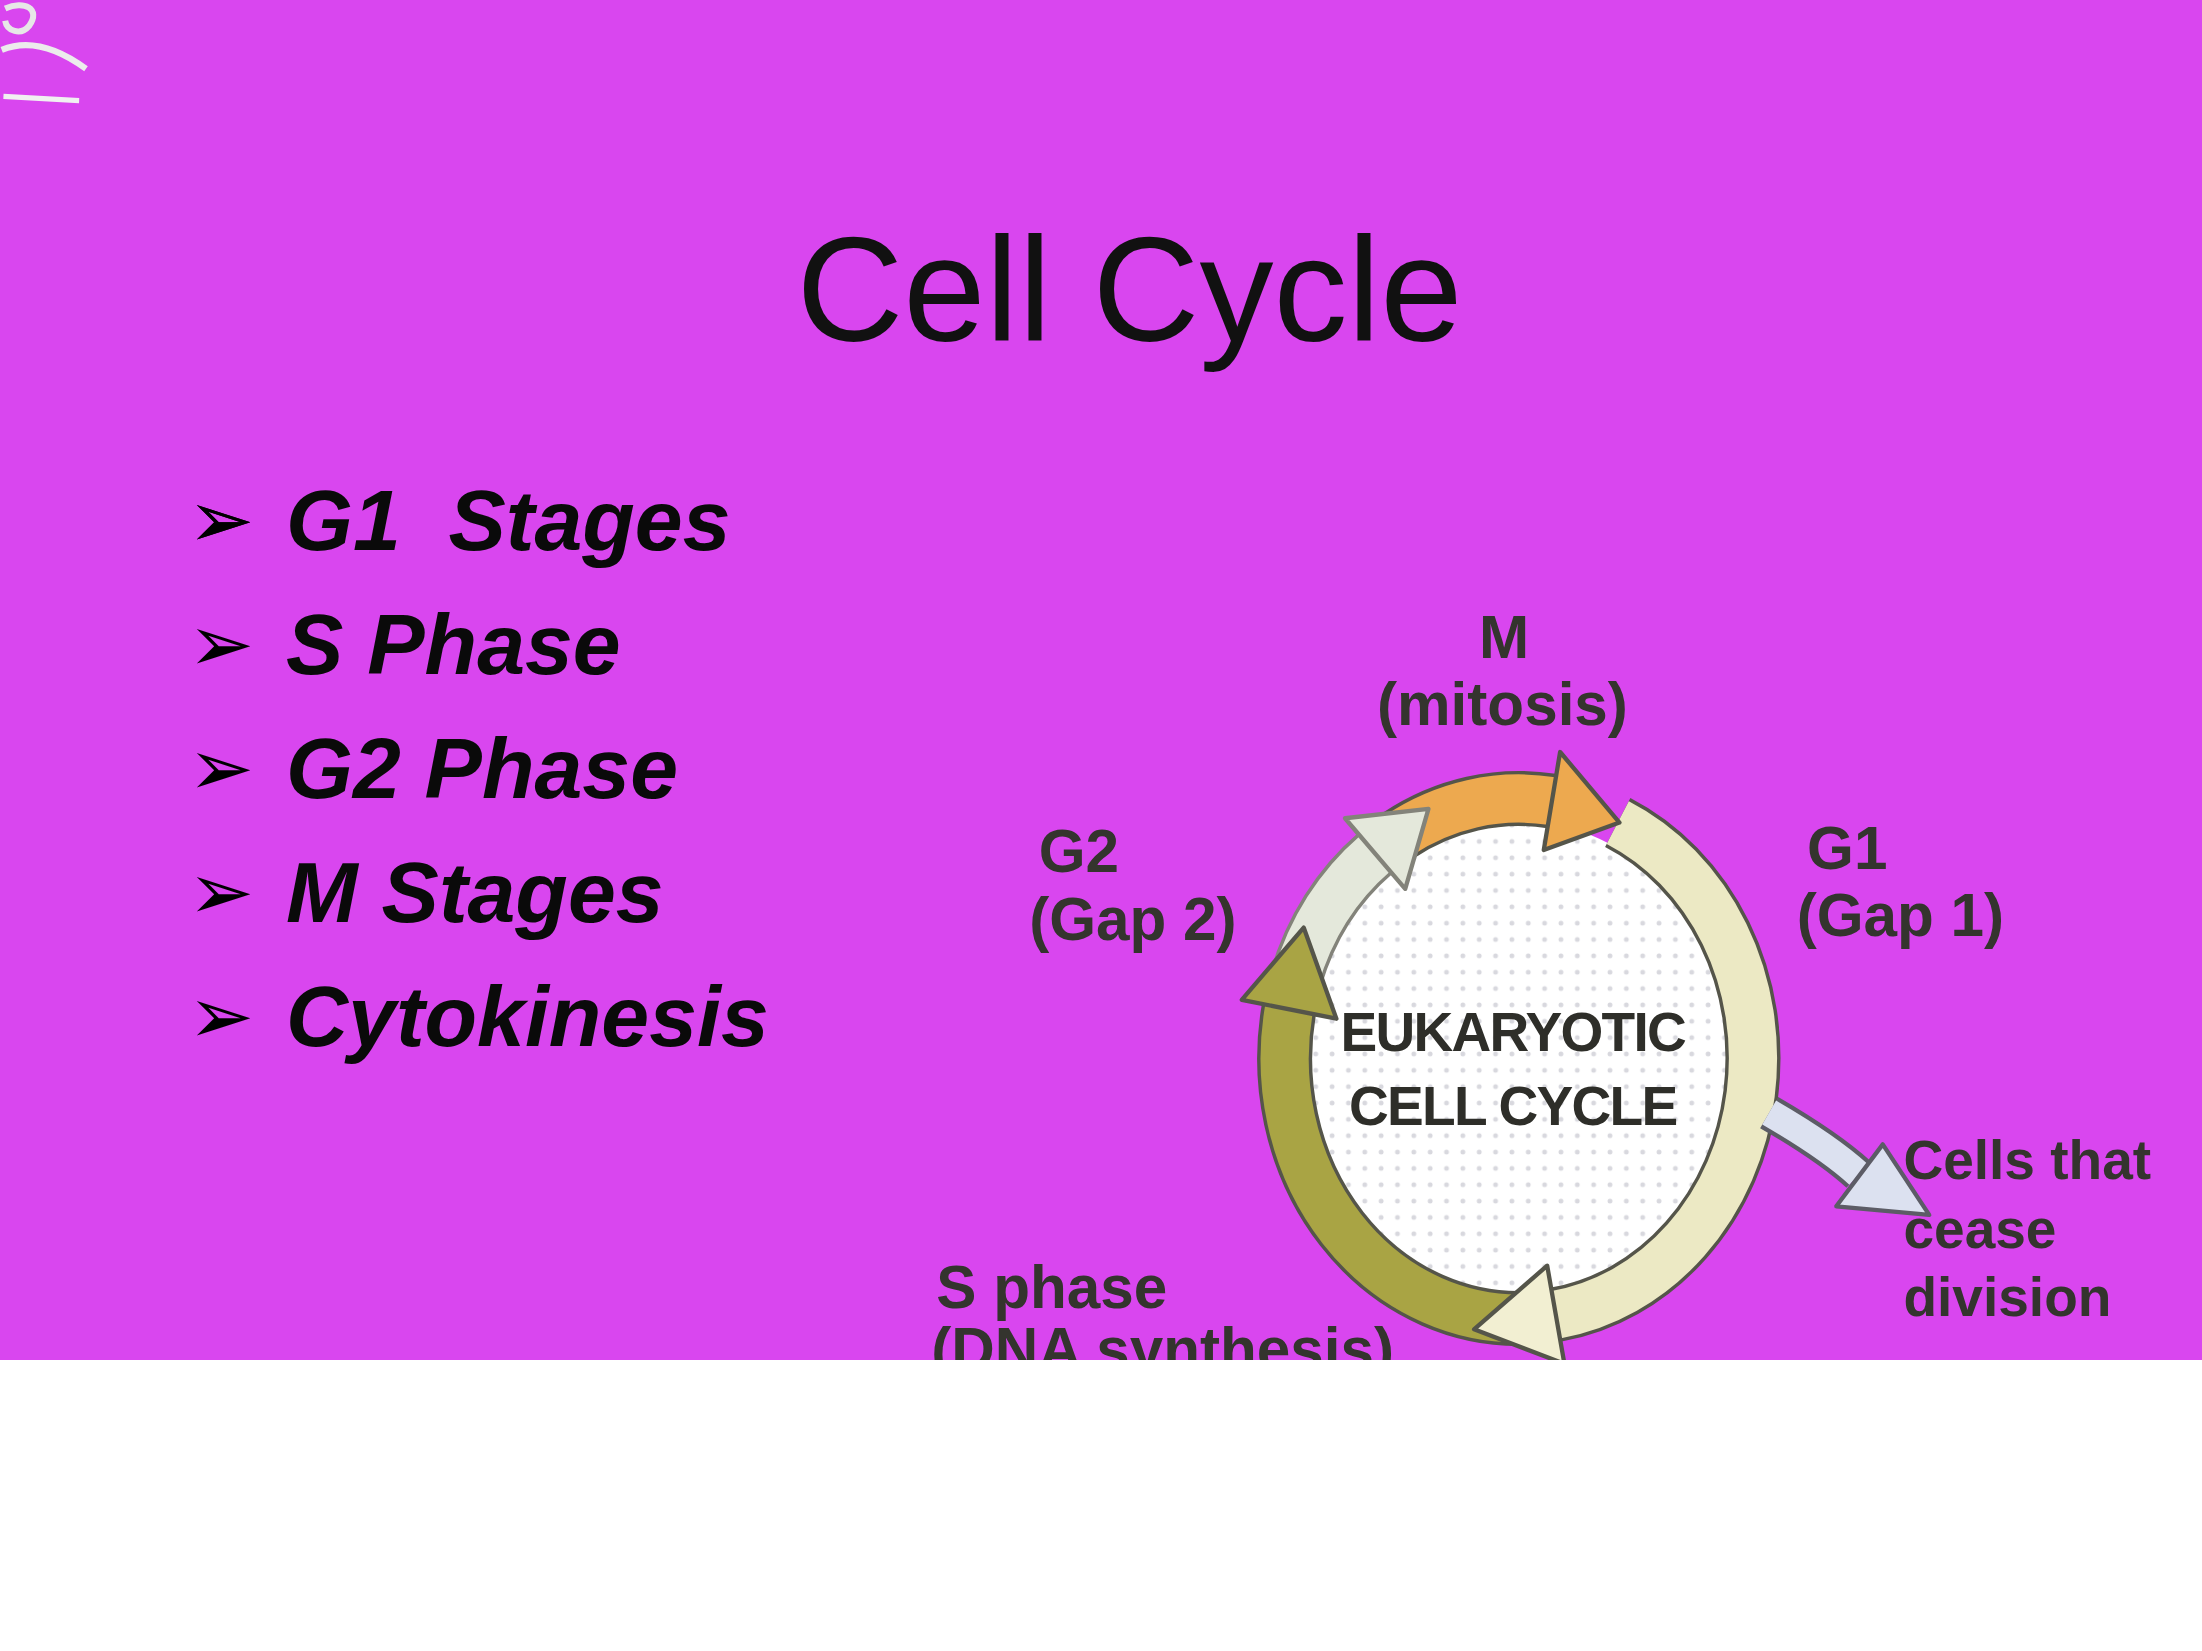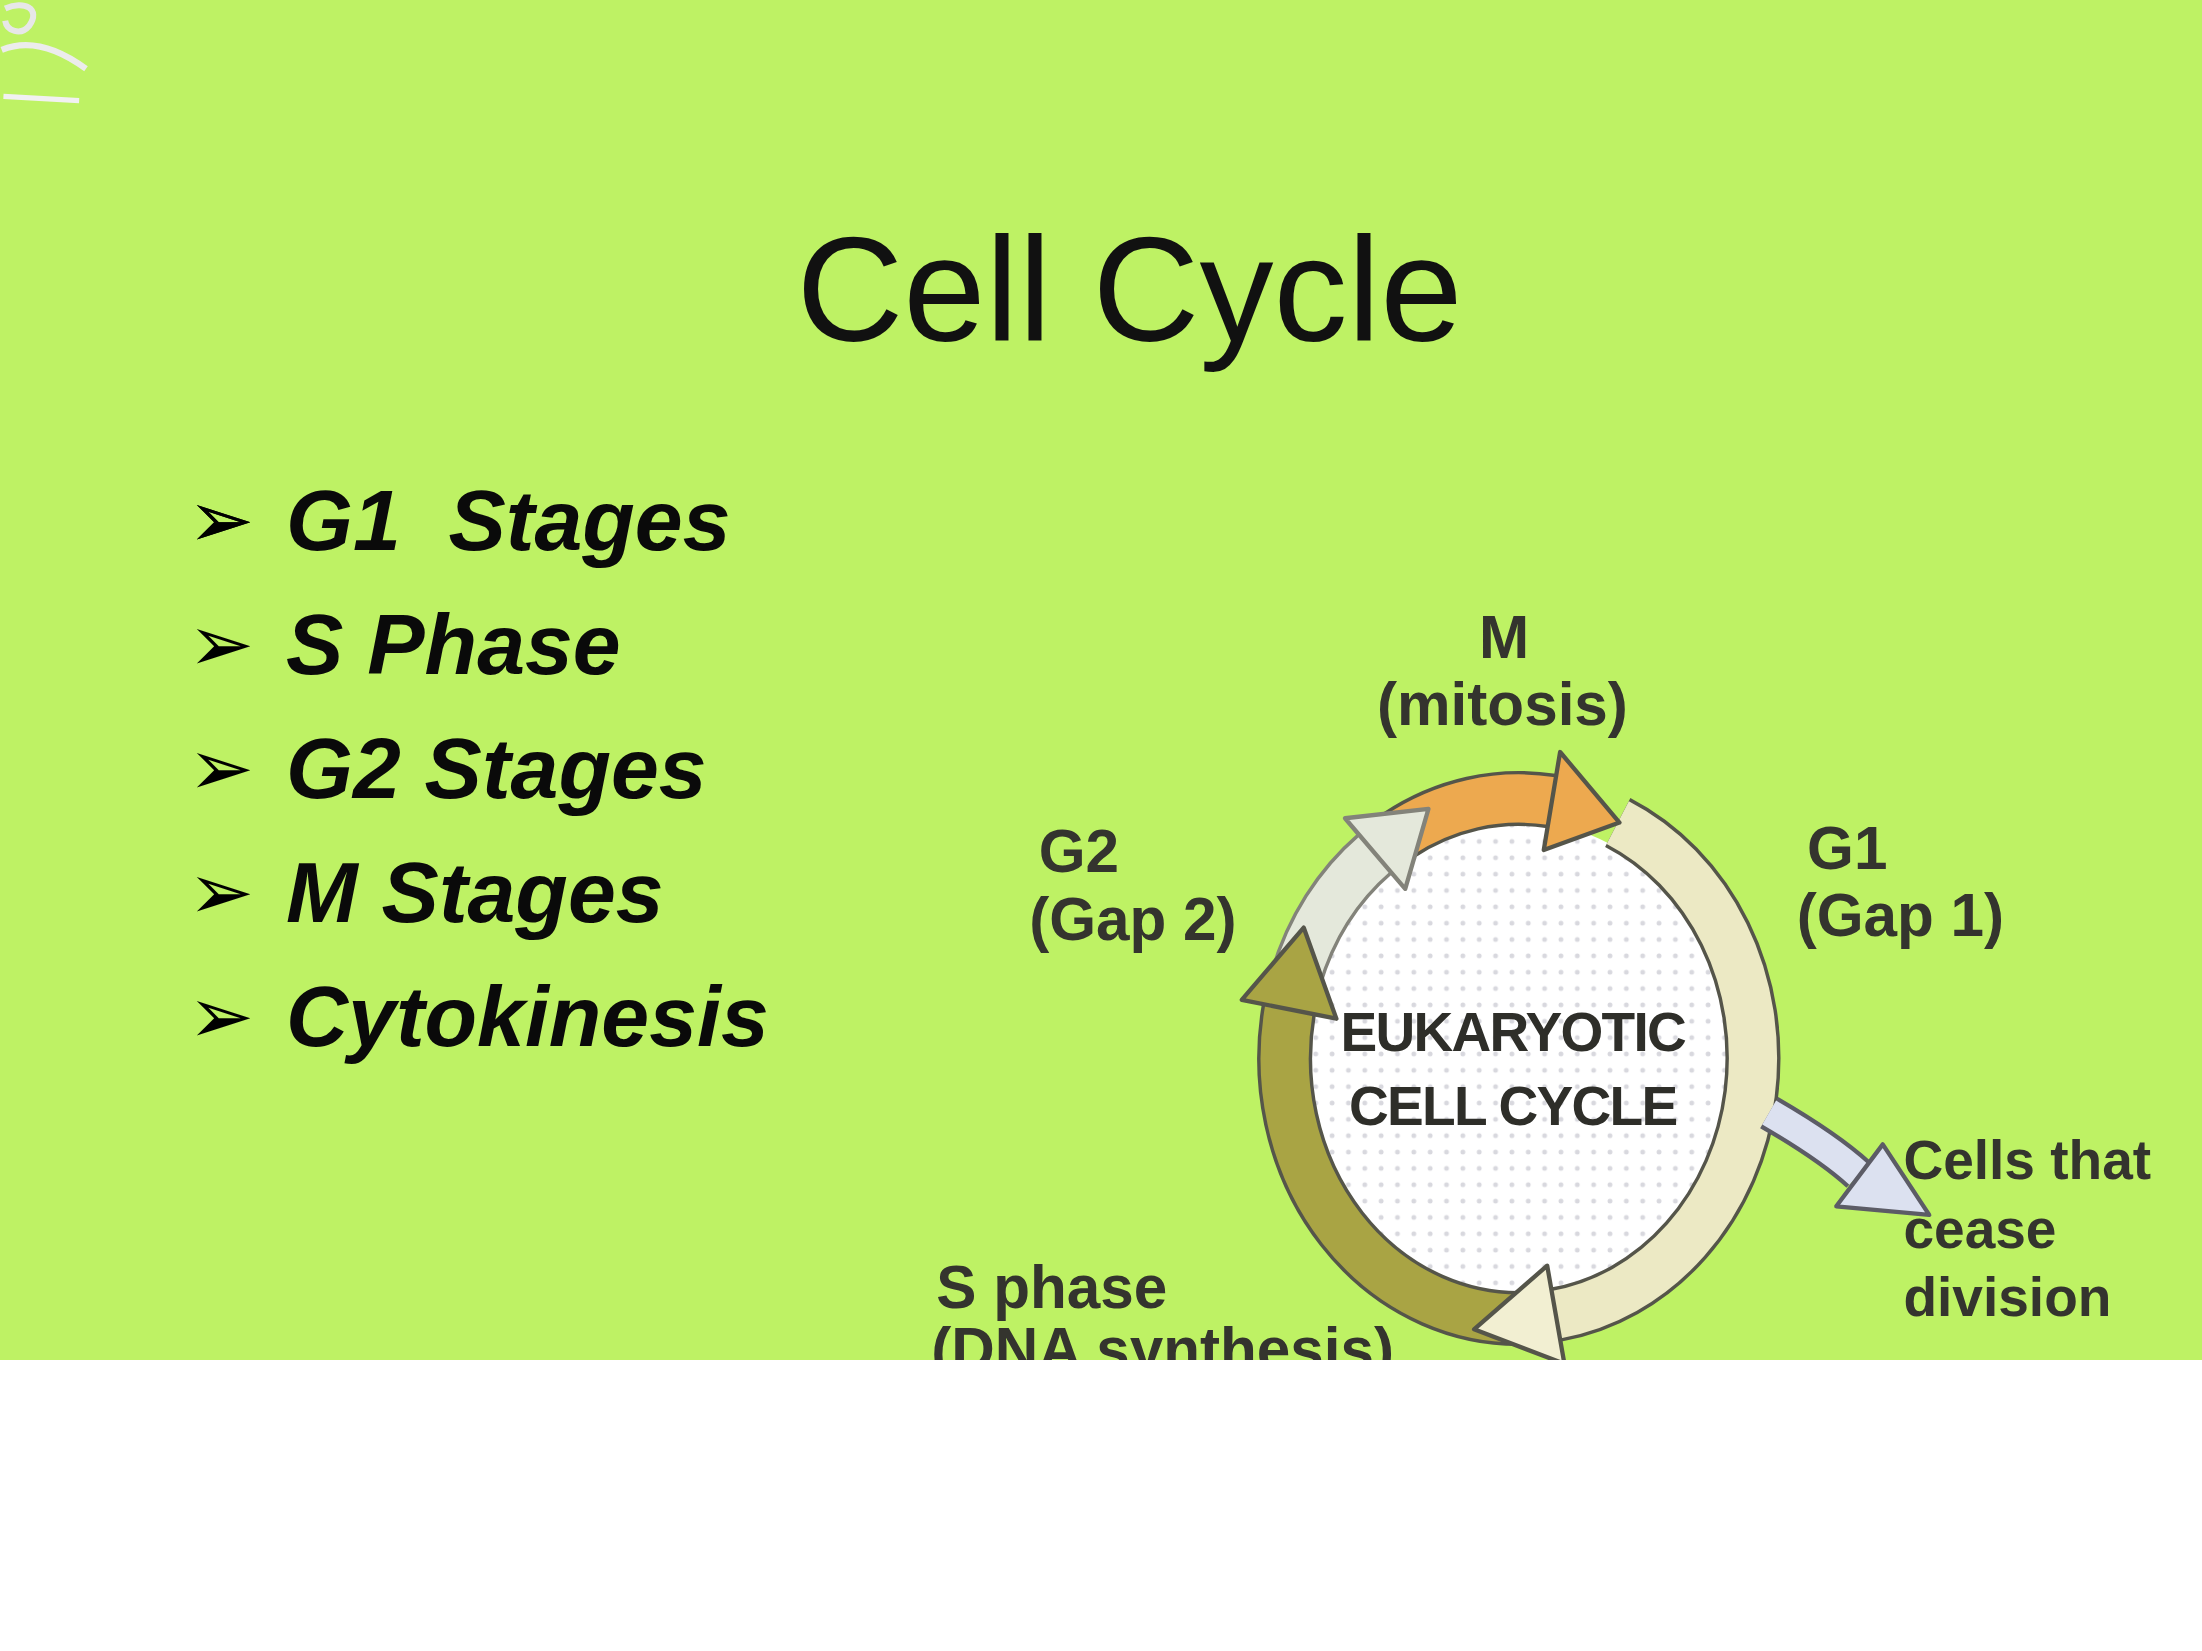--- a/index.html
+++ b/index.html
@@ -1,20 +1,20 @@
 <!DOCTYPE html>
 <html style="font-size:13.8px"><head>
 <meta charset="utf-8">
 <style>
   html, body { margin: 0; padding: 0; background: #ffffff; }
   .slide {
     position: relative;
     width: 2203px;
     height: 1360px;
-    background: #bef264;
+    background: #d946ef;
     overflow: hidden;
     font-family: "Liberation Sans", sans-serif;
   }
   .corner-mark { position: absolute; left: 0; top: 0; }
   .slide-title {
     position: absolute;
     top: 216px;
     left: 0;
     width: 2259px;
     text-align: center;
@@ -93,21 +93,21 @@
     <li class="bullet-item">
       <span class="b-glyph">➢</span>
       <span class="b-text">G1  Stages</span>
     </li>
     <li class="bullet-item">
       <span class="b-glyph">➢</span>
       <span class="b-text">S Phase</span>
     </li>
     <li class="bullet-item">
       <span class="b-glyph">➢</span>
-      <span class="b-text">G2 Stages</span>
+      <span class="b-text">G2 Phase</span>
     </li>
     <li class="bullet-item">
       <span class="b-glyph">➢</span>
       <span class="b-text">M Stages</span>
     </li>
     <li class="bullet-item">
       <span class="b-glyph">➢</span>
       <span class="b-text">Cytokinesis</span>
     </li>
   </ul>

